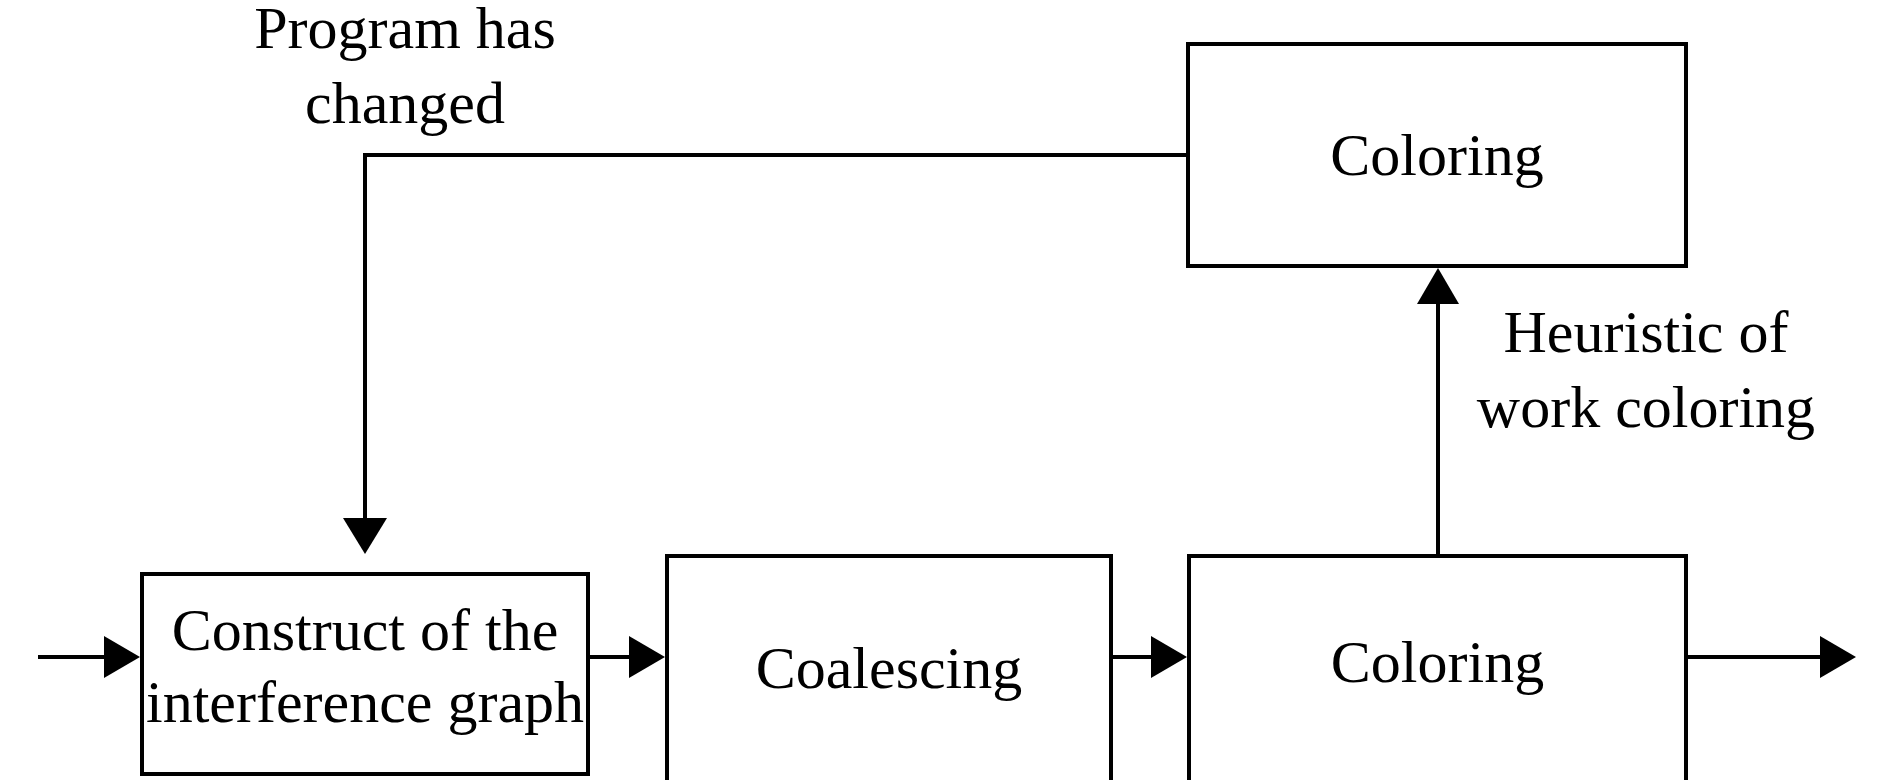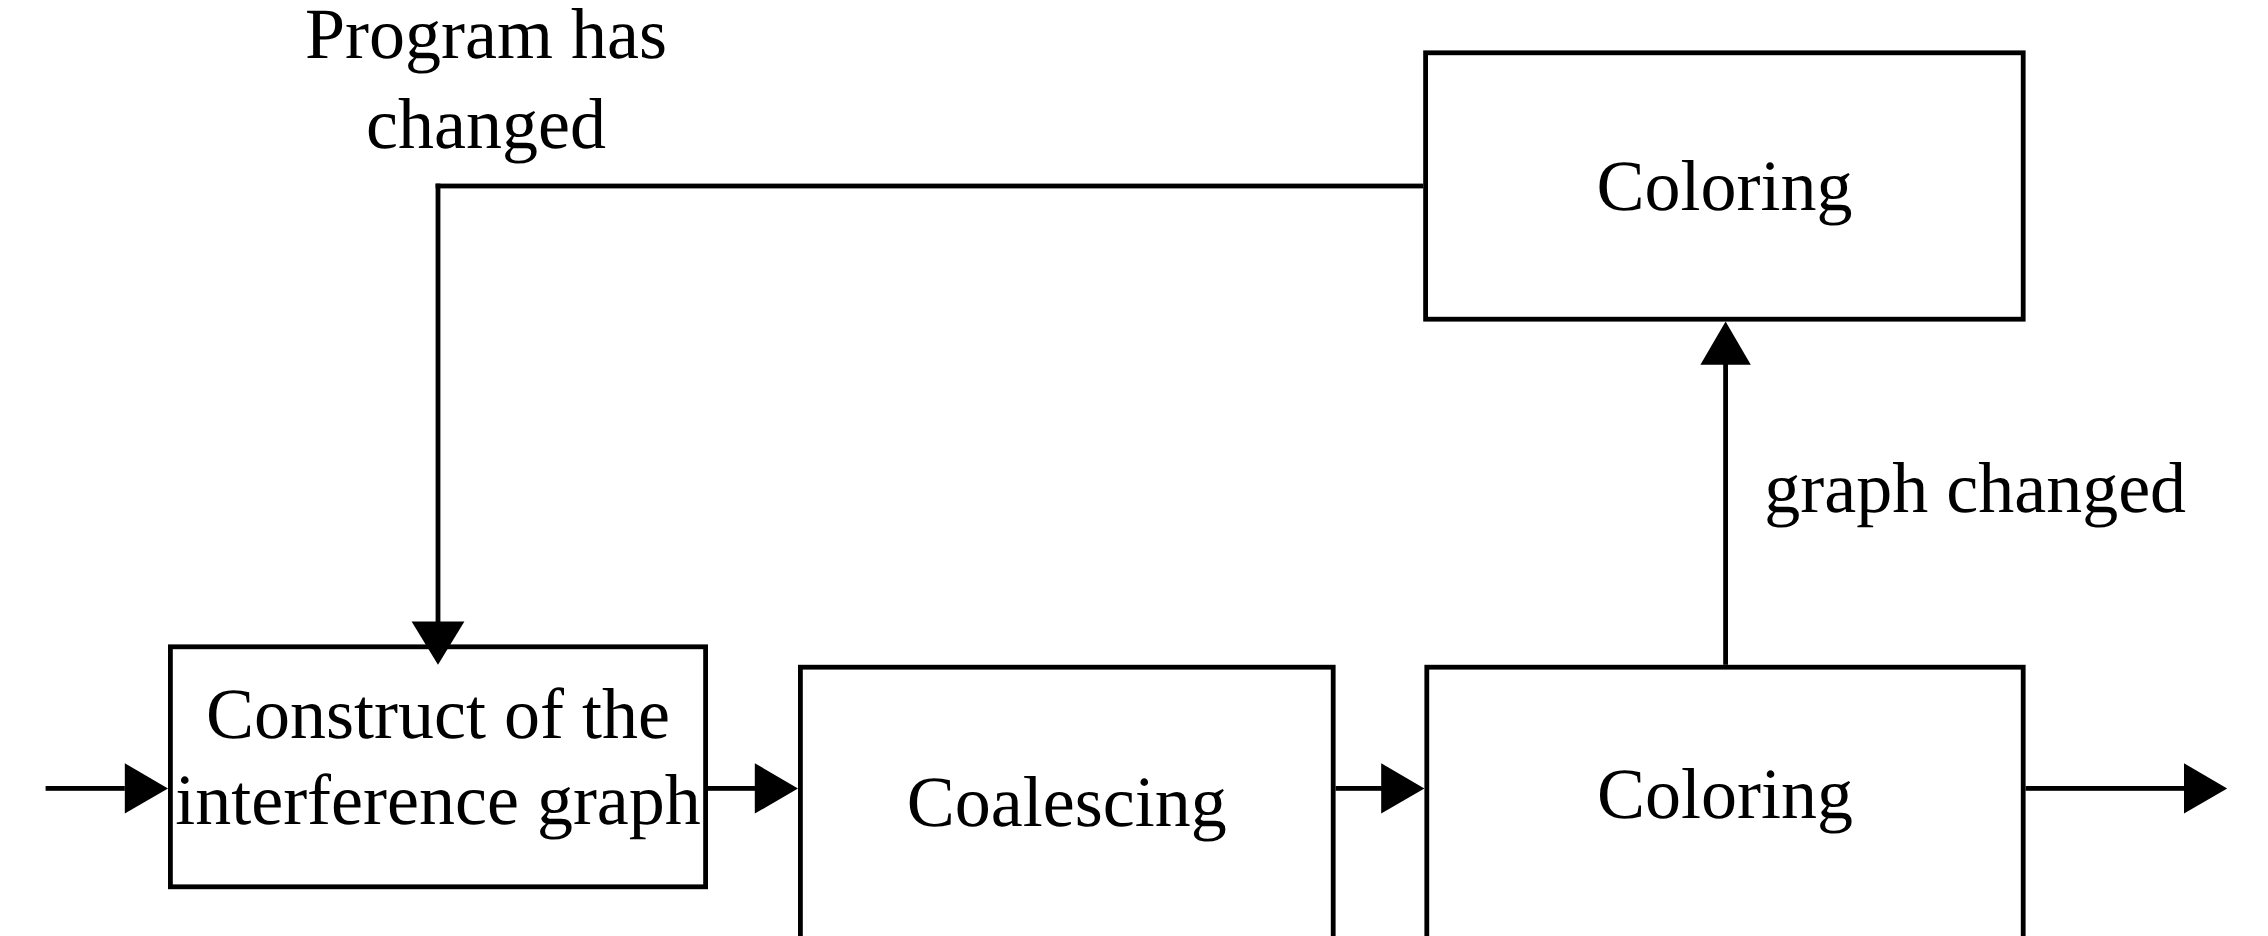--- a/index.html
+++ b/index.html
@@ -25,21 +25,21 @@
     justify-content: center;
     text-align: center;
     font-size: 60px;
     line-height: 72px;
     white-space: nowrap;
     box-sizing: border-box;
   }
   .box .label-inner { transform: translateY(-8px); }
   #box-spilling   { left: 1186px; top: 42px;  width: 502px; height: 226px; }
   #box-spilling .label-inner { transform: none; }
-  #box-construct  { left: 140px;  top: 537px; width: 450px; height: 204px; }
+  #box-construct  { left: 140px;  top: 572px; width: 450px; height: 204px; }
   #box-coalescing { left: 665px;  top: 554px; width: 448px; height: 244px; }
   #box-coloring   { left: 1187px; top: 554px; width: 501px; height: 232px; }
 
   .annotation {
     position: absolute;
     width: 400px;
     text-align: center;
     font-size: 60px;
     line-height: 75px;
     white-space: nowrap;
@@ -119,22 +119,22 @@
   <div class="box" id="box-coloring">
     <span class="label-inner">Coloring</span>
   </div>
 
   <div class="annotation" id="ann-program">
     <span>Program has</span><br>
     <span>changed</span>
   </div>
 
   <div class="annotation" id="ann-heuristic">
-    <br>
-    <span>graph changed</span><br>
+    <span>Heuristic of</span><br>
+    <span>work coloring</span><br>
   </div>
 
   <div class="hline" id="line-entry"></div>
   <div class="head-right" id="head-entry"></div>
 
   <div class="hline" id="line-c1c2"></div>
   <div class="head-right" id="head-c1c2"></div>
 
   <div class="hline" id="line-c2c3"></div>
   <div class="head-right" id="head-c2c3"></div>

